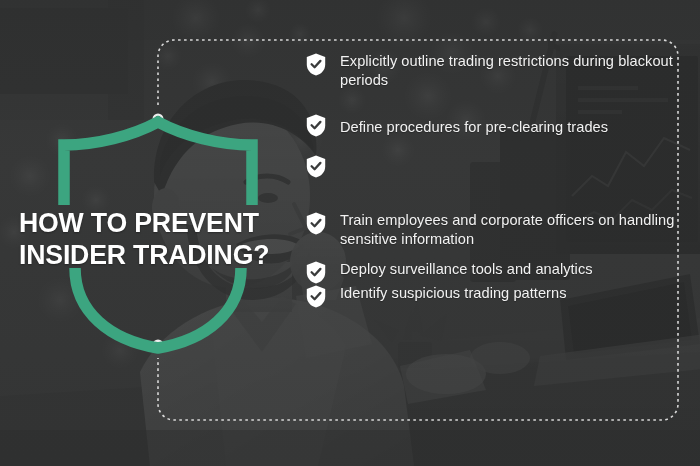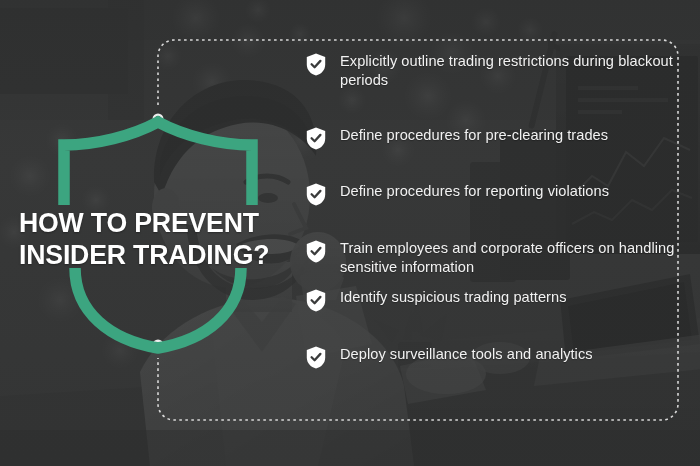--- a/index.html
+++ b/index.html
@@ -251,75 +251,74 @@
     <path d="M64 205 L64 145 C96 145 132 136 158 122 C184 136 220 145 252 145 L252 205" fill="none" stroke="#3CA580" stroke-width="11.5" stroke-linejoin="miter" stroke-linecap="butt"></path>
 
     <path d="M75 268 C75 312 110 340 158 348 C206 340 241 312 241 268" fill="none" stroke="#3CA580" stroke-width="11.5" stroke-linecap="butt"></path>
   </svg>
 
   <div id="title">HOW TO PREVENT
 INSIDER TRADING?</div>
 
   <div id="list">
 
-    <div class="row" style="margin-bottom:36px;">
+    <div class="row" style="margin-bottom:23px;">
       <span class="ico">
         <svg viewBox="0 0 20 23" xmlns="http://www.w3.org/2000/svg">
           <path d="M10 0.6 L19.2 4 V11.4 C19.2 17.1 15.3 21.0 10 22.4 C4.7 21.0 0.8 17.1 0.8 11.4 V4 Z" fill="#ffffff"></path>
           <path d="M5.6 11.2 L8.6 14.2 L14.4 7.9" fill="none" stroke="#3a3b3b" stroke-width="2.3" stroke-linecap="round" stroke-linejoin="round"></path>
         </svg>
       </span>
       <span class="rowtxt">Explicitly outline trading restrictions during blackout periods</span>
     </div>
 
-    <div class="row" style="margin-bottom:32px;">
+    <div class="row" style="margin-bottom:17px;align-items:flex-end;">
       <span class="ico">
         <svg viewBox="0 0 20 23" xmlns="http://www.w3.org/2000/svg">
           <path d="M10 0.6 L19.2 4 V11.4 C19.2 17.1 15.3 21.0 10 22.4 C4.7 21.0 0.8 17.1 0.8 11.4 V4 Z" fill="#ffffff"></path>
           <path d="M5.6 11.2 L8.6 14.2 L14.4 7.9" fill="none" stroke="#3a3b3b" stroke-width="2.3" stroke-linecap="round" stroke-linejoin="round"></path>
         </svg>
       </span>
       <span class="rowtxt">Define procedures for pre-clearing trades</span>
     </div>
 
     <div class="row" style="margin-bottom:33px;">
       <span class="ico">
         <svg viewBox="0 0 20 23" xmlns="http://www.w3.org/2000/svg">
           <path d="M10 0.6 L19.2 4 V11.4 C19.2 17.1 15.3 21.0 10 22.4 C4.7 21.0 0.8 17.1 0.8 11.4 V4 Z" fill="#ffffff"></path>
           <path d="M5.6 11.2 L8.6 14.2 L14.4 7.9" fill="none" stroke="#3a3b3b" stroke-width="2.3" stroke-linecap="round" stroke-linejoin="round"></path>
         </svg>
       </span>
-      <span class="rowtxt">Define procedures for reporting violations</span>
     </div>
 
     <div class="row" style="margin-bottom:11px;">
       <span class="ico">
         <svg viewBox="0 0 20 23" xmlns="http://www.w3.org/2000/svg">
           <path d="M10 0.6 L19.2 4 V11.4 C19.2 17.1 15.3 21.0 10 22.4 C4.7 21.0 0.8 17.1 0.8 11.4 V4 Z" fill="#ffffff"></path>
           <path d="M5.6 11.2 L8.6 14.2 L14.4 7.9" fill="none" stroke="#3a3b3b" stroke-width="2.3" stroke-linecap="round" stroke-linejoin="round"></path>
         </svg>
       </span>
       <span class="rowtxt">Train employees and corporate officers on handling sensitive information</span>
     </div>
 
+    <div class="row">
+      <span class="ico">
+        <svg viewBox="0 0 20 23" xmlns="http://www.w3.org/2000/svg">
+          <path d="M10 0.6 L19.2 4 V11.4 C19.2 17.1 15.3 21.0 10 22.4 C4.7 21.0 0.8 17.1 0.8 11.4 V4 Z" fill="#ffffff"></path>
+          <path d="M5.6 11.2 L8.6 14.2 L14.4 7.9" fill="none" stroke="#3a3b3b" stroke-width="2.3" stroke-linecap="round" stroke-linejoin="round"></path>
+        </svg>
+      </span>
+      <span class="rowtxt">Deploy surveillance tools and analytics</span>
+    </div>
+
     <div class="row" style="margin-bottom:33px;">
       <span class="ico">
         <svg viewBox="0 0 20 23" xmlns="http://www.w3.org/2000/svg">
           <path d="M10 0.6 L19.2 4 V11.4 C19.2 17.1 15.3 21.0 10 22.4 C4.7 21.0 0.8 17.1 0.8 11.4 V4 Z" fill="#ffffff"></path>
           <path d="M5.6 11.2 L8.6 14.2 L14.4 7.9" fill="none" stroke="#3a3b3b" stroke-width="2.3" stroke-linecap="round" stroke-linejoin="round"></path>
         </svg>
       </span>
       <span class="rowtxt">Identify suspicious trading patterns</span>
     </div>
 
-    <div class="row">
-      <span class="ico">
-        <svg viewBox="0 0 20 23" xmlns="http://www.w3.org/2000/svg">
-          <path d="M10 0.6 L19.2 4 V11.4 C19.2 17.1 15.3 21.0 10 22.4 C4.7 21.0 0.8 17.1 0.8 11.4 V4 Z" fill="#ffffff"></path>
-          <path d="M5.6 11.2 L8.6 14.2 L14.4 7.9" fill="none" stroke="#3a3b3b" stroke-width="2.3" stroke-linecap="round" stroke-linejoin="round"></path>
-        </svg>
-      </span>
-      <span class="rowtxt">Deploy surveillance tools and analytics</span>
-    </div>
-
   </div>
 
 </div>
 
 </body></html>

